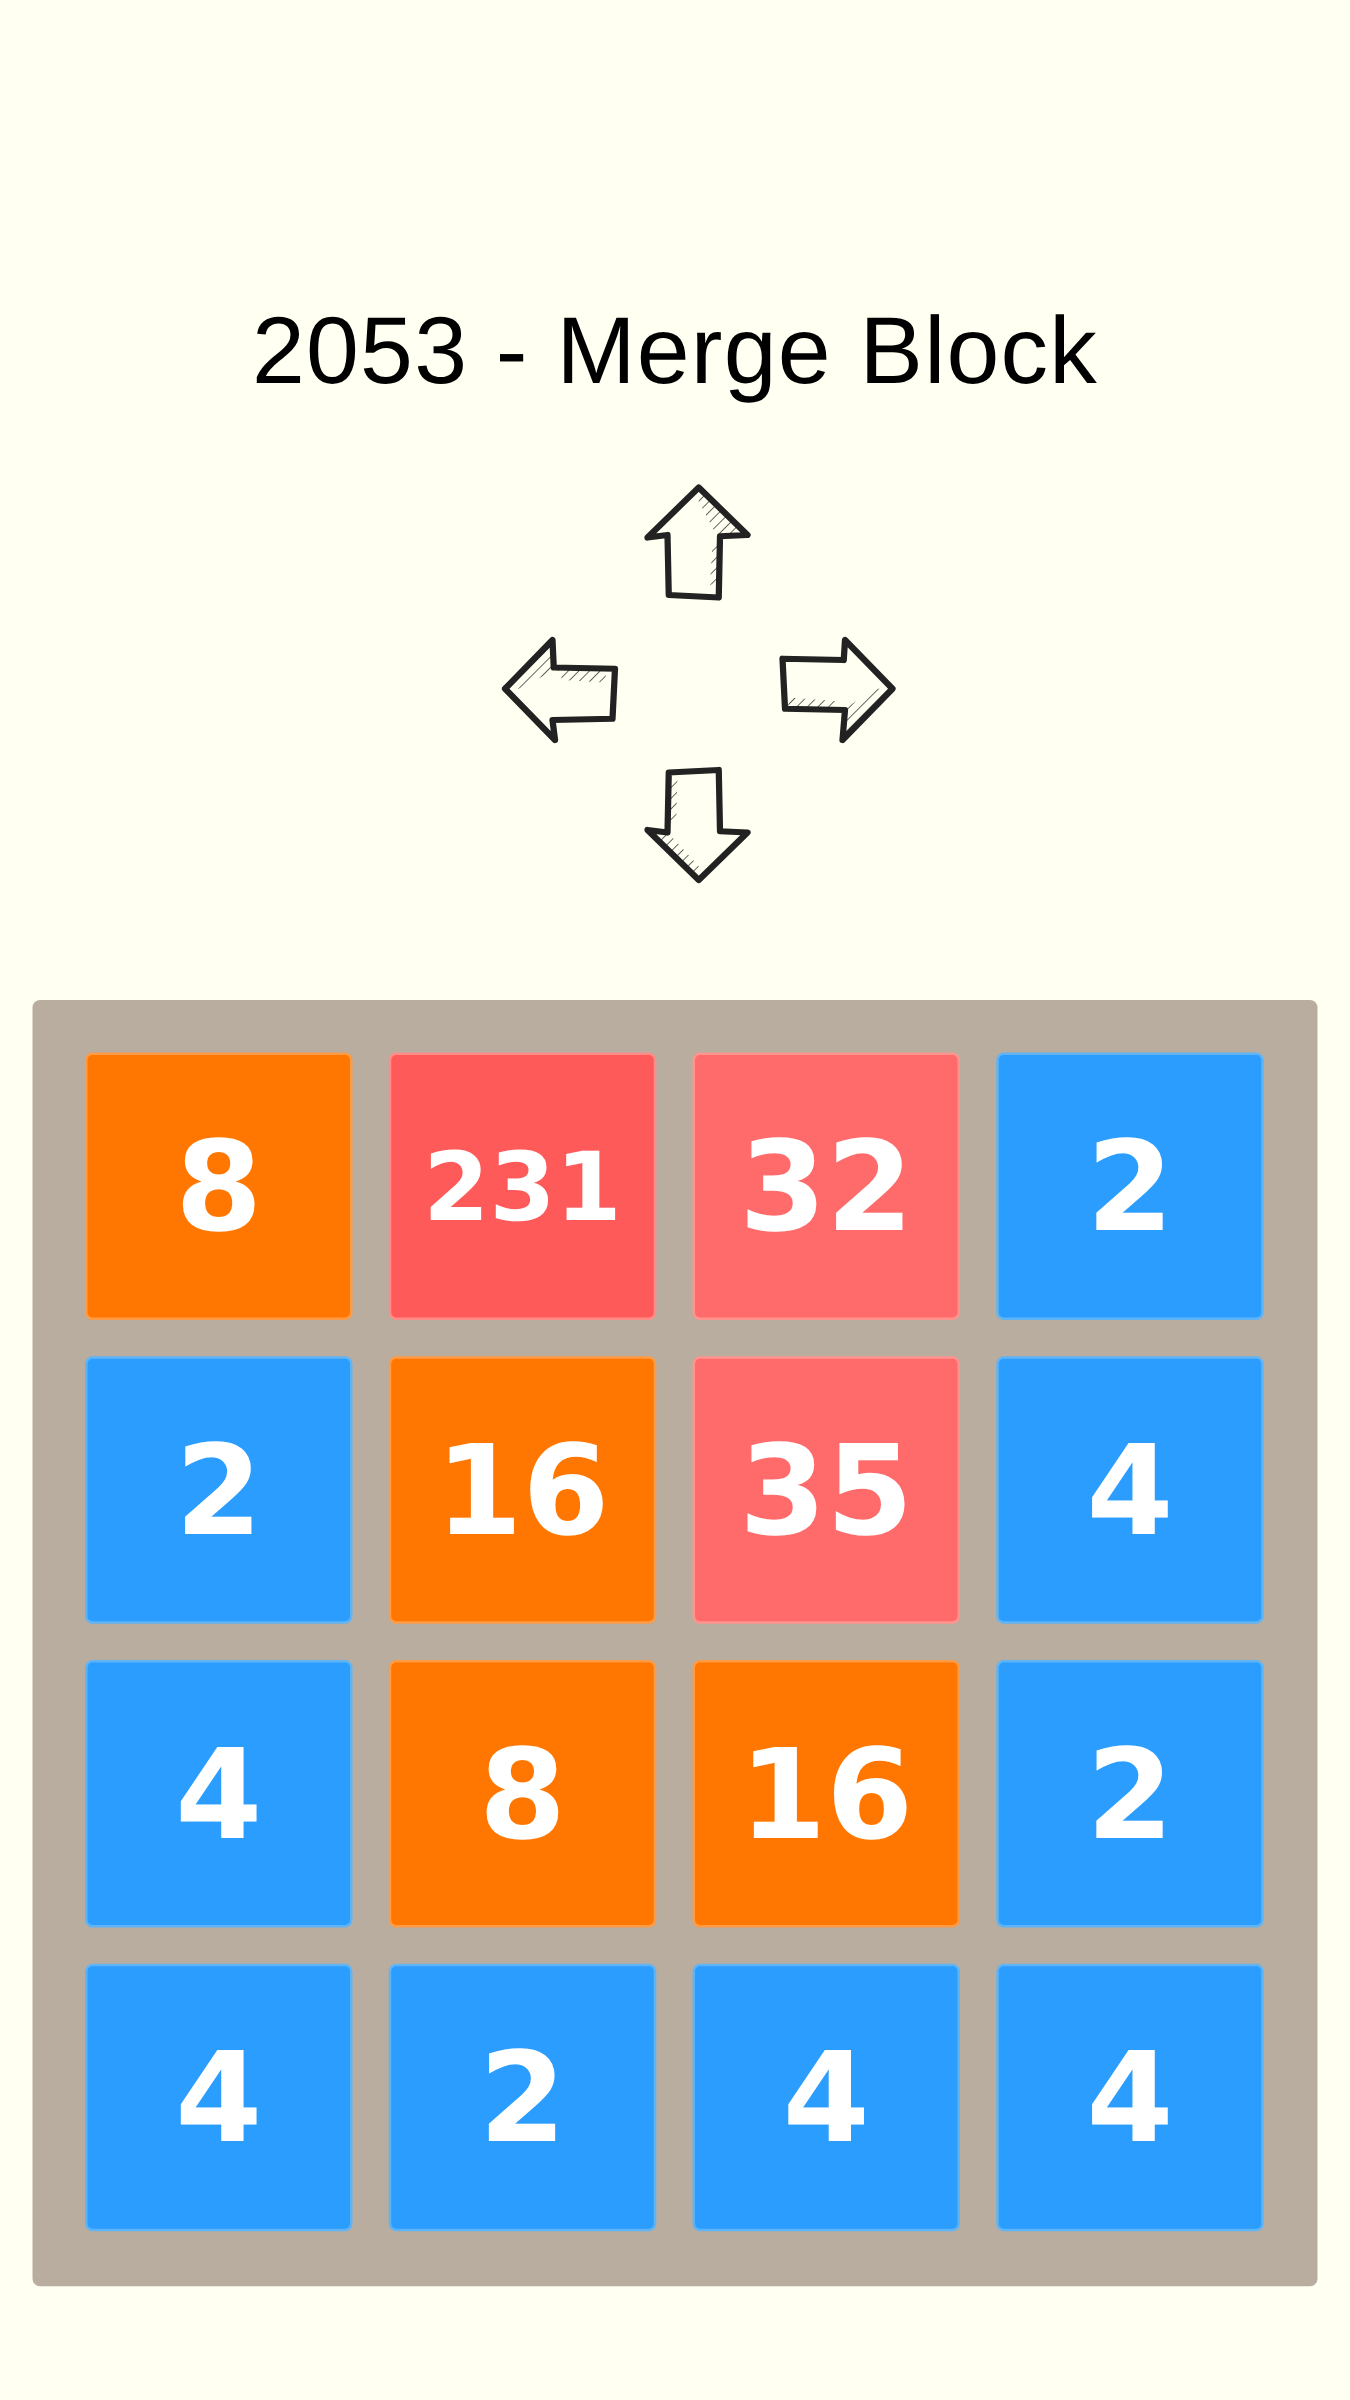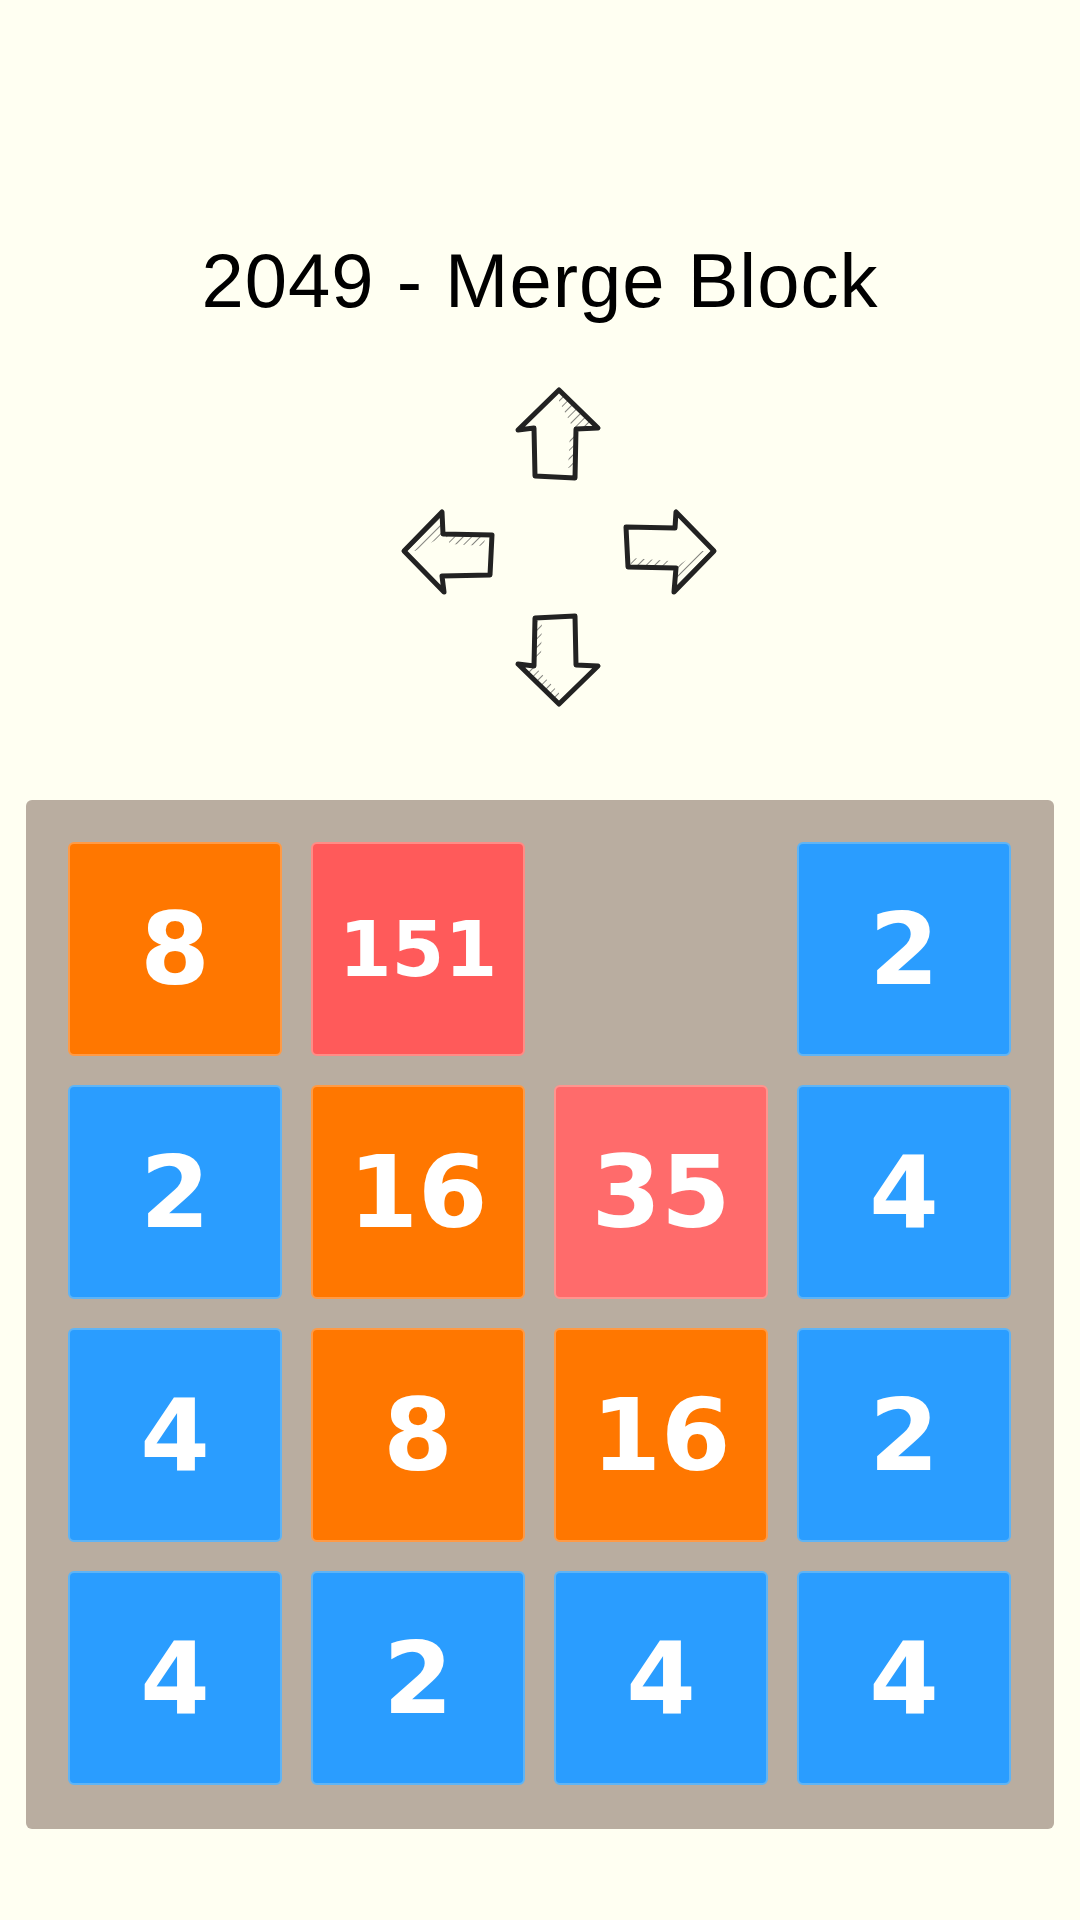--- a/index.html
+++ b/index.html
@@ -33,21 +33,21 @@
   }
   .tile.small { font-size: 76px; }
   .c-blue   { background: #2A9DFF; border: 2px solid #5FB4F5; }
   .c-orange { background: #FF7700; border: 2px solid #FF9A45; }
   .c-red    { background: #FF5A5A; border: 2px solid #FF8C86; }
   .c-pink   { background: #FF6B6B; border: 2px solid #FF948E; }
 </style>
 </head>
 <body>
 
-<div class="title">2049 - Merge Block</div>
+<div class="title">2053 - Merge Block</div>
 
 <div class="arrow" id="arrow-up">
   <svg viewBox="0 0 90 98">
     <defs>
       <pattern id="hatch" width="6" height="6" patternUnits="userSpaceOnUse" patternTransform="rotate(45)">
         <line x1="0" y1="0" x2="0" y2="6" stroke="#333" stroke-width="1.2"></line>
       </pattern>
     </defs>
     <path d="M45 4 L84 42 L62 43 L61 92 L21 90 L20 42 L4 44 Z" fill="#FFFFF2"></path>
     <path d="M45 4 L84 42 L62 43 L58 40 L45 15 Z" fill="url(#hatch)"></path>
@@ -79,21 +79,22 @@
     <path d="M45 94 L84 56 L62 55 L61 6 L21 8 L20 56 L4 54 Z" fill="#FFFFF2"></path>
     <path d="M45 94 L4 54 L20 56 L24 60 L45 83 Z" fill="url(#hatch)"></path>
     <path d="M22 12 L28 10 L27 46 L21 48 Z" fill="url(#hatch)"></path>
     <path d="M45 94 L84 56 L62 55 L61 6 L21 8 L20 56 L4 54 Z" fill="none" stroke="#222" stroke-width="5" stroke-linejoin="round"></path>
   </svg>
 </div>
 
 <div class="board">
 
   <div class="tile c-orange" style="left:42px;top:42px">8</div>
-  <div class="tile c-red small" style="left:285px;top:42px">151</div>
+  <div class="tile c-red small" style="left:285px;top:42px">231</div>
+  <div class="tile c-pink" style="left:528px;top:42px">32</div>
   <div class="tile c-blue" style="left:771px;top:42px">2</div>
 
   <div class="tile c-blue" style="left:42px;top:285px">2</div>
   <div class="tile c-orange" style="left:285px;top:285px">16</div>
   <div class="tile c-pink" style="left:528px;top:285px">35</div>
   <div class="tile c-blue" style="left:771px;top:285px">4</div>
 
   <div class="tile c-blue" style="left:42px;top:528px">4</div>
   <div class="tile c-orange" style="left:285px;top:528px">8</div>
   <div class="tile c-orange" style="left:528px;top:528px">16</div>

